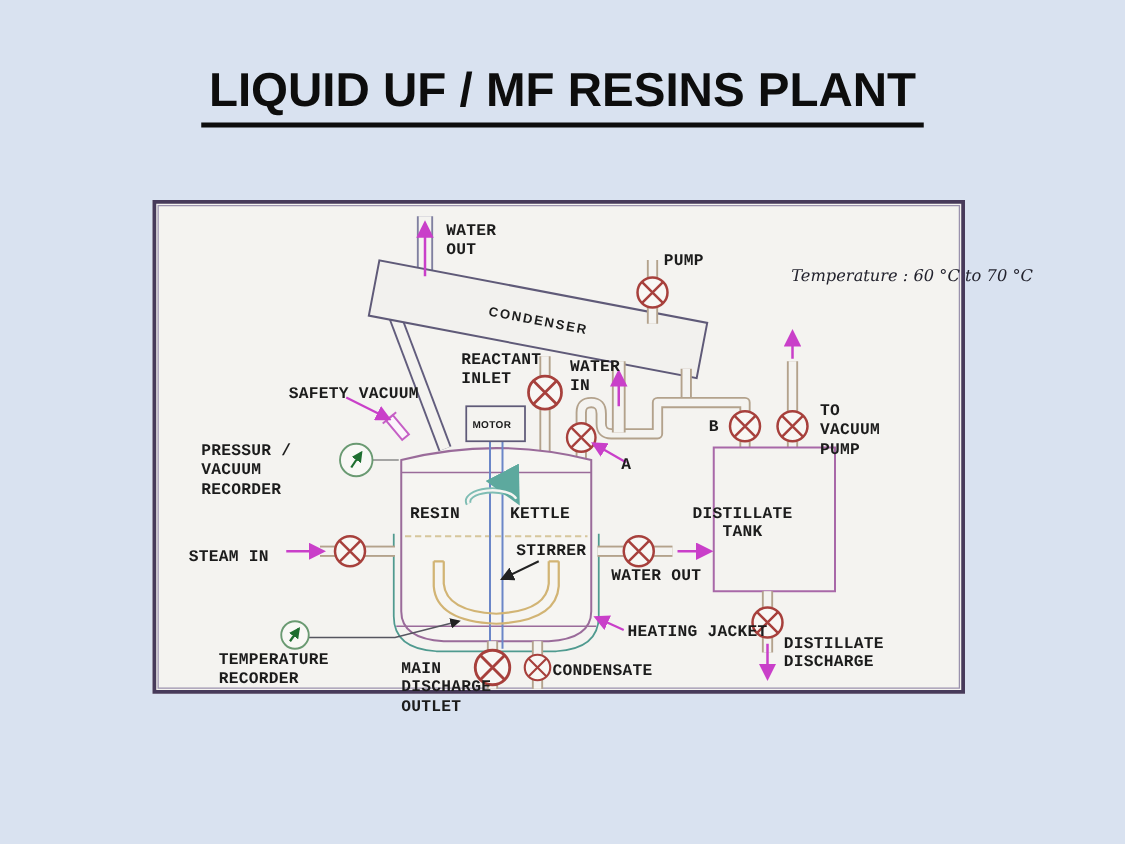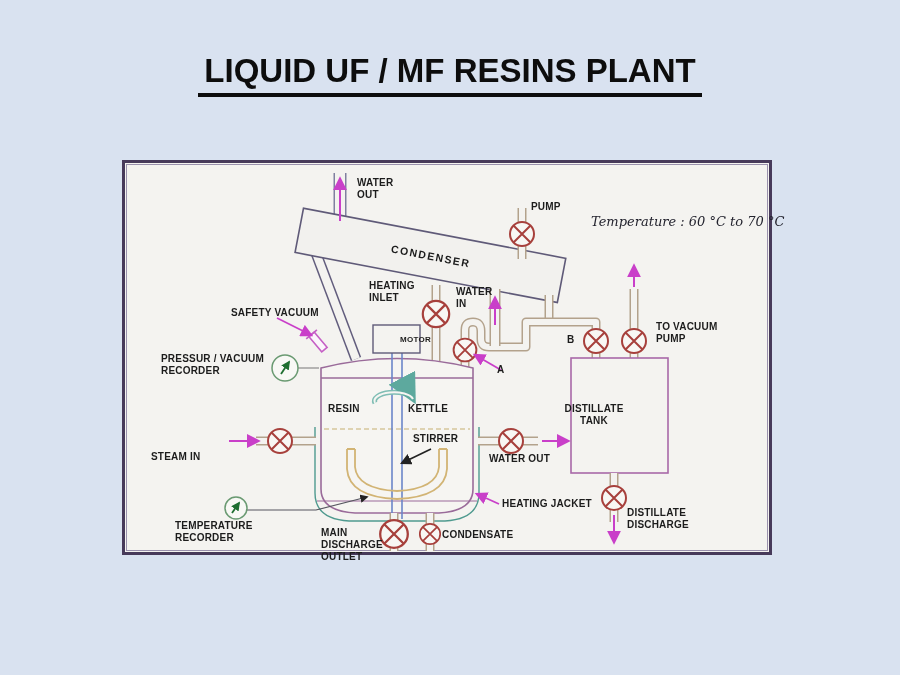--- a/index.html
+++ b/index.html
@@ -3,40 +3,40 @@
 <meta charset="utf-8">
 <style>
   html,body{margin:0;padding:0;}
   body{
     width:900px;height:675px;position:relative;overflow:hidden;
     background:#d9e2f0;
     font-family:"Liberation Sans",sans-serif;
   }
   .title-wrap{position:absolute;top:52px;left:0;right:0;text-align:center;}
   .title{
-    display:inline-block;font-weight:bold;font-size:33px;letter-spacing:0px;
+    display:inline-block;font-weight:bold;font-size:38px;letter-spacing:0px;
     color:#0d0d0d;border-bottom:4px solid #0d0d0d;padding:0 6px 3px 6px;
     font-family:"Liberation Sans",sans-serif;
   }
   .panel{
     position:absolute;left:122px;top:160px;width:650px;height:395px;
     background:#f4f3f0;border:3px solid #473a5a;box-sizing:border-box;
   }
   .panel-inner{position:absolute;inset:1px;border:1px solid #9a91ad;pointer-events:none;}
   .diagram{position:absolute;inset:0;}
   svg{position:absolute;left:0;top:0;}
   .lbl{
-    position:absolute;font-weight:bold;font-size:10px;line-height:1.18;
-    letter-spacing:.2px;color:#1c1c1c;font-family:Liberation Sans, sans-serif;
+    position:absolute;font-weight:bold;font-size:13px;line-height:1.18;
+    letter-spacing:.2px;color:#1c1c1c;font-family:Liberation Mono, monospace;
   }
   .nw{white-space:nowrap;}
   .ctr{text-align:center;}
   .temp-note{
     position:absolute;font-family:"DejaVu Serif","Liberation Serif",serif;
-    font-style:italic;font-size:13px;color:#23232e;white-space:nowrap;font-weight:normal;
+    font-style:italic;font-size:13px;color:#23232e;white-space:nowrap;font-weight:normal;margin-left:42px;
   }
   .motor-lbl{
     position:absolute;font-weight:bold;font-size:8px;color:#1c1c1c;
     text-align:center;letter-spacing:.3px;
   }
 </style>
 </head>
 <body>
 
 <div class="title-wrap">
@@ -220,29 +220,29 @@
         <line x1="152" y1="155" x2="186" y2="172" marker-end="url(#mpink)"></line>
         <line x1="376" y1="207" x2="350" y2="192" marker-end="url(#mpink)"></line>
         <line x1="374" y1="341" x2="352" y2="331" marker-end="url(#mpink)"></line>
       </g>
       <line x1="306" y1="286" x2="277" y2="300" stroke="#222" stroke-width="1.6" marker-end="url(#mblack)"></line>
     </svg>
 
     <div class="lbl" style="left:232px;top:14px;width:52px;">WATER OUT</div>
     <div class="lbl nw" style="left:406px;top:38px;">PUMP</div>
     <div class="temp-note" style="left:466px;top:51px;">Temperature : 60 °C to 70 °C</div>
-    <div class="lbl" style="left:244px;top:117px;width:72px;">HEATING INLET</div>
+    <div class="lbl" style="left:244px;top:117px;width:72px;">REACTANT INLET</div>
     <div class="lbl" style="left:331px;top:123px;width:44px;">WATER IN</div>
     <div class="lbl nw" style="left:106px;top:144px;">SAFETY VACUUM</div>
     <div class="lbl" style="left:36px;top:190px;width:108px;">PRESSUR / VACUUM RECORDER</div>
-    <div class="motor-lbl" style="left:266px;top:172px;width:49px;">MOTOR</div>
+    <div class="motor-lbl" style="left:244px;top:172px;width:49px;">MOTOR</div>
     <div class="lbl nw" style="left:203px;top:240px;">RESIN</div>
     <div class="lbl nw" style="left:283px;top:240px;">KETTLE</div>
     <div class="lbl nw" style="left:288px;top:270px;">STIRRER</div>
-    <div class="lbl nw" style="left:26px;top:288px;">STEAM IN</div>
+    <div class="lbl nw" style="left:26px;top:275px;">STEAM IN</div>
     <div class="lbl nw" style="left:364px;top:290px;">WATER OUT</div>
     <div class="lbl nw" style="left:372px;top:201px;">A</div>
     <div class="lbl nw" style="left:442px;top:171px;">B</div>
     <div class="lbl" style="left:531px;top:114px;width:68px;margin-top:44px;">TO VACUUM PUMP</div>
     <div class="lbl ctr" style="left:428px;top:240px;width:82px;text-align:center;">DISTILLATE TANK</div>
     <div class="lbl nw" style="left:377px;top:335px;">HEATING JACKET</div>
     <div class="lbl nw" style="left:317px;top:366px;">CONDENSATE</div>
     <div class="lbl" style="left:196px;top:364px;width:62px;">MAIN DISCHARGE OUTLET</div>
     <div class="lbl" style="left:50px;top:357px;width:80px;">TEMPERATURE RECORDER</div>
     <div class="lbl" style="left:502px;top:344px;width:66px;">DISTILLATE DISCHARGE</div>

